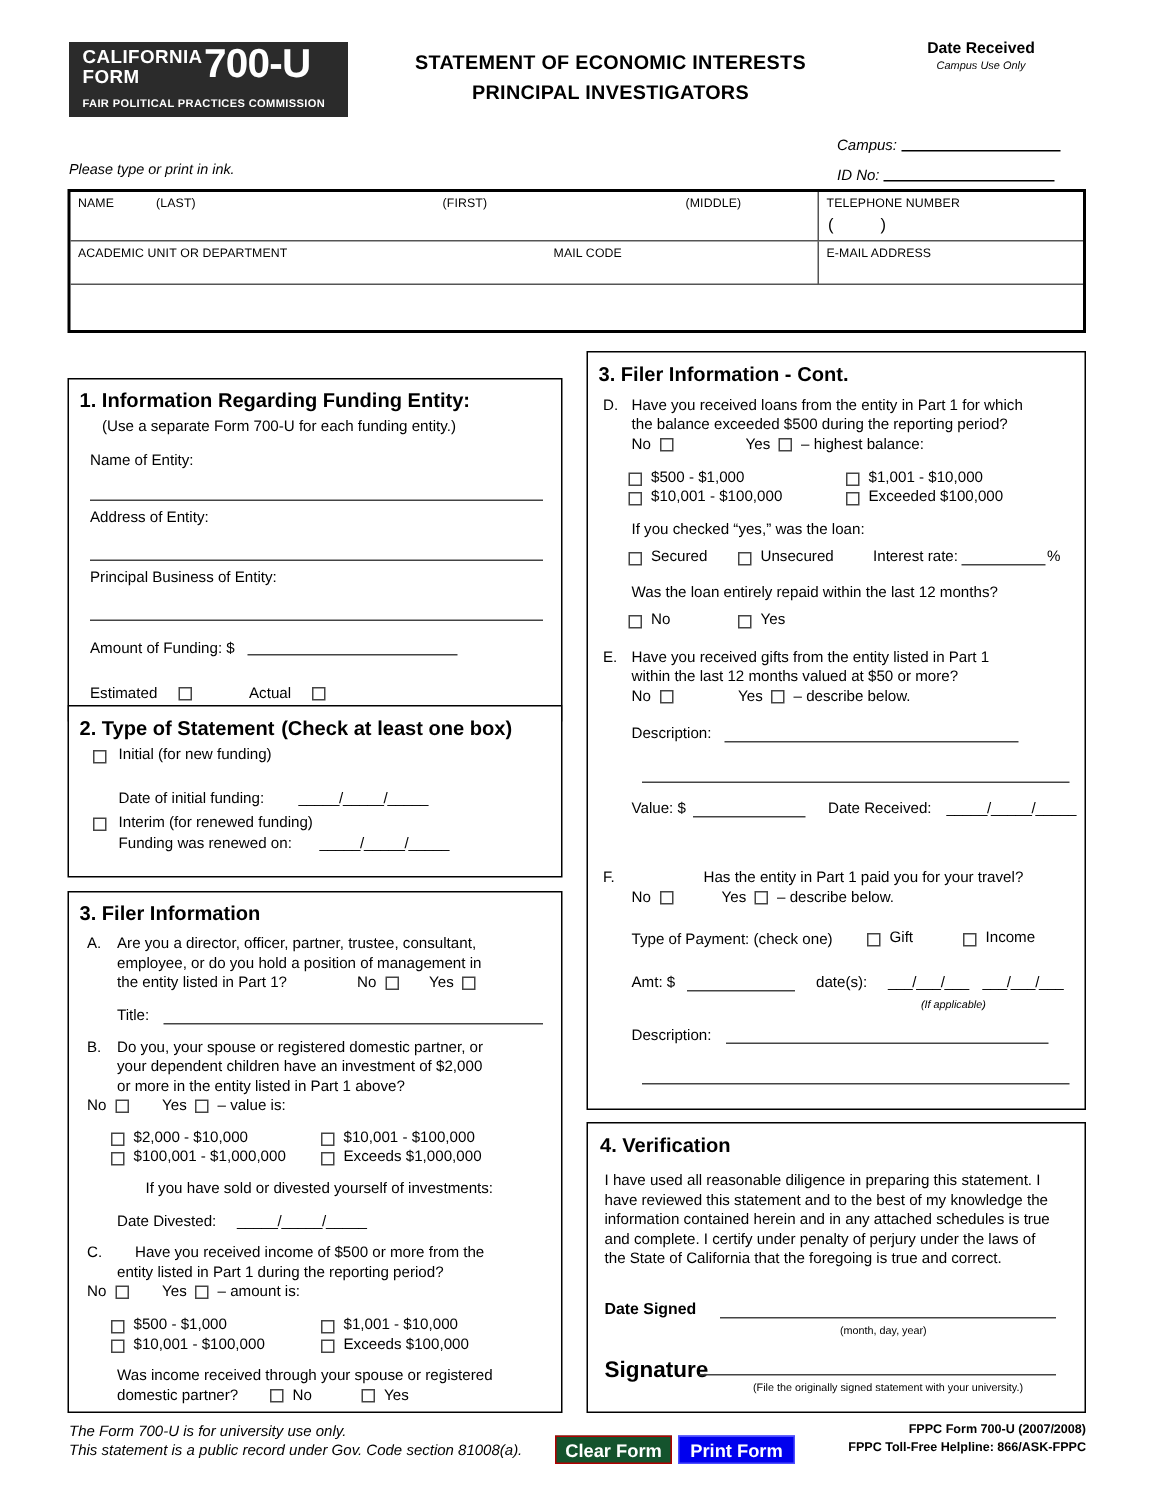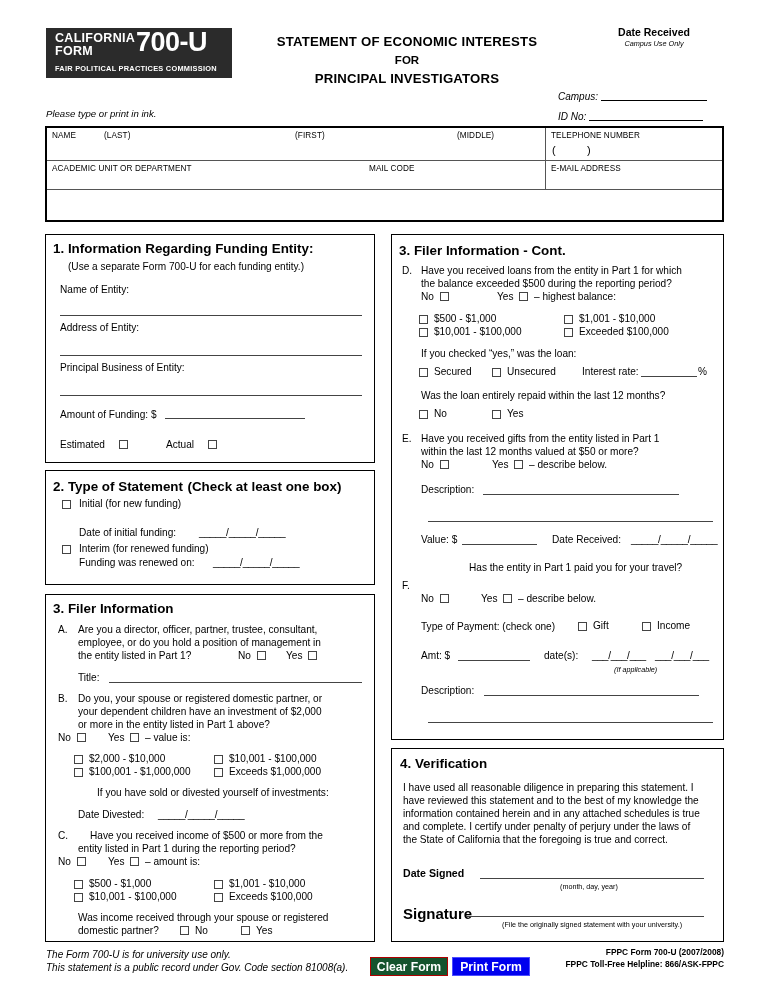--- a/index.html
+++ b/index.html
@@ -74,21 +74,20 @@
   <div class="header">
     <div class="fppc-logo">
       <div class="fppc-ca">CALIFORNIA</div>
       <div class="fppc-form">FORM</div>
       <div class="fppc-num">700-U</div>
       <div class="fppc-sub">FAIR POLITICAL PRACTICES COMMISSION</div>
     </div>
 
     <div class="title-block">
       <div class="t1">STATEMENT OF ECONOMIC INTERESTS</div>
-      <div class="t2">FOR</div>
       <div class="t3">PRINCIPAL INVESTIGATORS</div>
     </div>
 
     <div class="date-recv">
       <div class="dr1">Date Received</div>
       <div class="dr2">Campus Use Only</div>
     </div>
 
     <div class="campus-line">
       <span>Campus:</span>
@@ -114,21 +113,21 @@
       <div class="phparen" style="left:540px;top:16px;">)</div>
     </div>
     <div class="itrow r2">
       <div class="vdiv" style="left:498px;height:29px;"></div>
       <div class="lab" style="left:5px;top:3px;">ACADEMIC UNIT OR DEPARTMENT</div>
       <div class="lab" style="left:322px;top:3px;">MAIL CODE</div>
       <div class="lab" style="left:504px;top:3px;">E-MAIL ADDRESS</div>
     </div>
   </div>
 
-  <div class="box" style="left:45px;top:234px;width:330px;height:229px;">
+  <div class="box" style="left:45px;top:252px;width:330px;height:229px;">
     <div class="boxtitle" style="position:absolute;left:7px;top:6px;">1. Information Regarding Funding Entity:</div>
     <div class="txt" style="left:22px;top:26px;">(Use a separate Form 700-U for each funding entity.)</div>
     <div class="txt" style="left:14px;top:49px;">Name of Entity:</div>
     <div class="line" style="left:14px;top:80px;width:302px;"></div>
 
     <div class="txt" style="left:14px;top:87px;">Address of Entity:</div>
     <div class="line" style="left:14px;top:120px;width:302px;"></div>
 
     <div class="txt" style="left:14px;top:127px;">Principal Business of Entity:</div>
     <div class="line" style="left:14px;top:160px;width:302px;"></div>
@@ -272,21 +271,21 @@
     <div class="txt" style="left:29px;top:249px;">Description:</div>
     <div class="line" style="left:91px;top:259px;width:196px;"></div>
     <div class="line" style="left:36px;top:286px;width:285px;"></div>
 
     <div class="txt" style="left:29px;top:299px;">Value: $</div>
     <div class="line" style="left:70px;top:309px;width:75px;"></div>
     <div class="txt" style="left:160px;top:299px;">Date Received:</div>
     <div class="txt" style="left:239px;top:299px;letter-spacing:-0.2px;">_____/_____/_____</div>
 
     <div class="txt" style="left:10px;top:345px;">F.</div>
-    <div class="txt" style="left:29px;top:327px;padding-left:48px;">Has the entity in Part 1 paid you for your travel?</div>
+    <div class="txt" style="left:29px;top:345px;padding-left:48px;">Has the entity in Part 1 paid you for your travel?</div>
     <div class="txt" style="left:29px;top:358px;">No</div>
     <div class="cb" style="left:48px;top:359px;"></div>
     <div class="txt" style="left:89px;top:358px;">Yes</div>
     <div class="cb" style="left:111px;top:359px;"></div>
     <div class="txt" style="left:126px;top:358px;">– describe below.</div>
 
     <div class="txt" style="left:29px;top:386px;">Type of Payment: (check one)</div>
     <div class="cb" style="left:186px;top:387px;"></div>
     <div class="txt" style="left:201px;top:385px;">Gift</div>
     <div class="cb" style="left:250px;top:387px;"></div>

